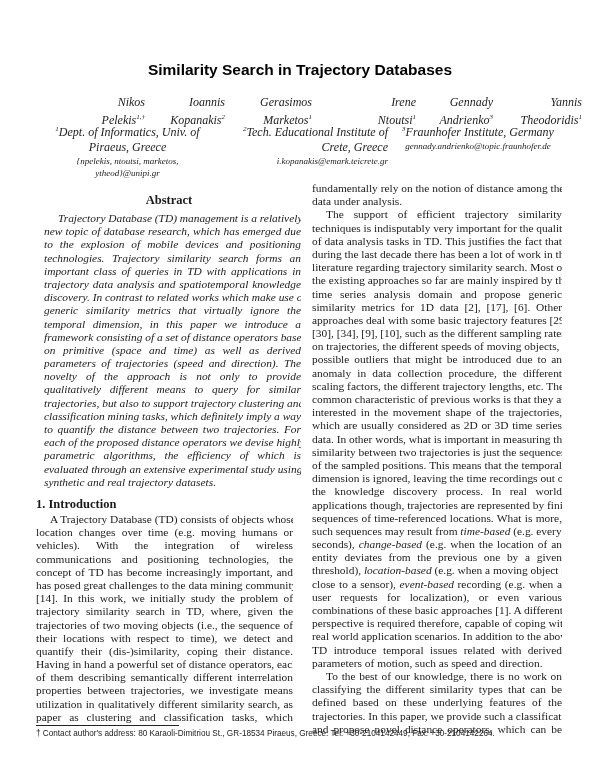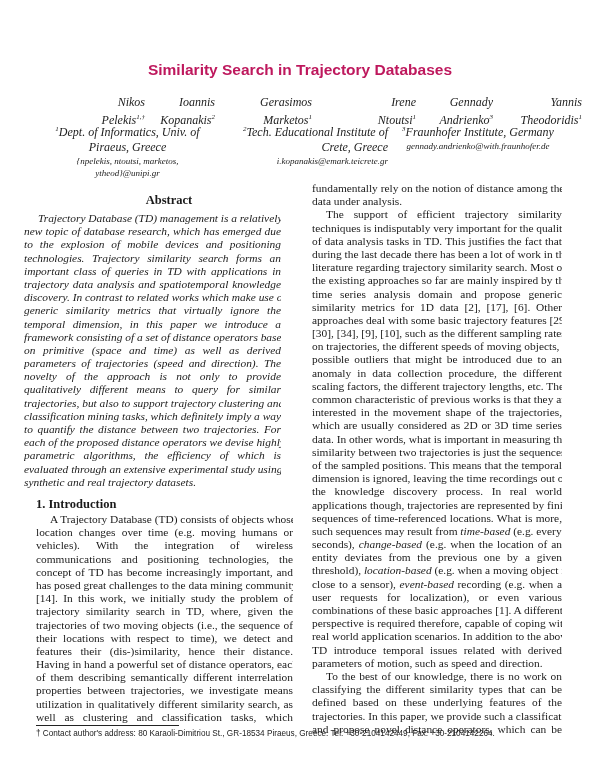--- a/index.html
+++ b/index.html
@@ -1,19 +1,19 @@
 <!DOCTYPE html>
 <html><head>
 <meta charset="utf-8">
 <style>
   html, body { margin: 0; padding: 0; background: #ffffff; }
   body { width: 600px; height: 776px; position: relative; overflow: hidden; color: #1a1a1a; }
   .page { position: absolute; left: 0; top: 0; width: 600px; height: 776px; background: #fff; }
   .title { position: absolute; left: 0; top: 61px; width: 600px; text-align: center;
-    font-family: "Liberation Sans", sans-serif; font-weight: bold; font-size: 15.5px; color: #be185d; }
+    font-family: "Liberation Sans", sans-serif; font-weight: bold; font-size: 15.5px; color: #000000; }
   .author { position: absolute; top: 95px; width: 110px; text-align: right;
     font-family: "Liberation Serif", serif; font-style: italic; font-size: 12px; line-height: 15px; color: #222; }
   .author sup { font-size: 7px; font-style: italic; }
   .affil { position: absolute; top: 122px; text-align: center;
     font-family: "Liberation Serif", serif; font-style: italic; font-size: 12px; line-height: 15px; color: #222; }
   .affil sup { font-size: 7px; }
   .email { font-size: 9px; line-height: 12px; display: block; }
   .col { position: absolute; font-family: "Liberation Serif", serif; font-size: 11.4px; color: #1a1a1a; }
   .line { display: block; height: 13.2px; line-height: 13.2px; white-space: nowrap; text-align: justify; text-align-last: justify; overflow: hidden; }
   .line.last { text-align-last: left; }
@@ -31,21 +31,21 @@
 <body>
 
 <div class="page">
 
   <div class="title">Similarity Search in Trajectory Databases</div>
 
   <div class="author" style="left:35px;">
     <span>Nikos</span><br>
     <span>Pelekis</span><sup>1,†</sup>
   </div>
-  <div class="author" style="left:105px;">
+  <div class="author" style="left:115px;">
     <span>Ioannis</span><br>
     <span>Kopanakis</span><sup>2</sup>
   </div>
   <div class="author" style="left:202px;">
     <span>Gerasimos</span><br>
     <span>Marketos</span><sup>1</sup>
   </div>
   <div class="author" style="left:306px;">
     <span>Irene</span><br>
     <span>Ntoutsi</span><sup>1</sup>
@@ -65,25 +65,25 @@
     <span class="email">{npelekis, ntoutsi, marketos,</span>
     <span class="email">ytheod}@unipi.gr</span>
   </div>
   <div class="affil" style="left:218px; width:170px;text-align:right;">
     <sup>2</sup><span>Tech. Educational Institute of</span><br>
     <span>Crete, Greece</span>
     <span class="email">i.kopanakis@emark.teicrete.gr</span>
   </div>
   <div class="affil" style="left:388px; width:180px;">
     <sup>3</sup><span>Fraunhofer Institute, Germany</span>
-    <span class="email">gennady.andrienko@with.fraunhofer.de</span>
+    <span class="email">gennady.andrienko@topic.fraunhofer.de</span>
   </div>
 
   <div class="h-abstract">Abstract</div>
-  <div class="col abs" id="abs-col" style="left:24px; top:212px; width:257px;">
+  <div class="col abs" id="abs-col" style="left:44px; top:212px; width:257px;">
       <span class="line indent">Trajectory Database (TD) management is a relatively</span>
       <span class="line">new topic of database research, which has emerged due</span>
       <span class="line">to the explosion of mobile devices and positioning</span>
       <span class="line">technologies. Trajectory similarity search forms an</span>
       <span class="line">important class of queries in TD with applications in</span>
       <span class="line">trajectory data analysis and spatiotemporal knowledge</span>
       <span class="line">discovery. In contrast to related works which make use of</span>
       <span class="line">generic similarity metrics that virtually ignore the</span>
       <span class="line">temporal dimension, in this paper we introduce a</span>
       <span class="line">framework consisting of a set of distance operators based</span>
@@ -105,26 +105,26 @@
       <span class="line indent">A Trajectory Database (TD) consists of objects whose</span>
       <span class="line">location changes over time (e.g. moving humans or</span>
       <span class="line">vehicles). With the integration of wireless</span>
       <span class="line">communications and positioning technologies, the</span>
       <span class="line">concept of TD has become increasingly important, and</span>
       <span class="line">has posed great challenges to the data mining community</span>
       <span class="line">[14]. In this work, we initially study the problem of</span>
       <span class="line">trajectory similarity search in TD, where, given the</span>
       <span class="line">trajectories of two moving objects (i.e., the sequence of</span>
       <span class="line">their locations with respect to time), we detect and</span>
-      <span class="line">features their (dis-)similarity, hence their distance.</span>
+      <span class="line">quantify their (dis-)similarity, coping their distance.</span>
       <span class="line">Having in hand a powerful set of distance operators, each</span>
       <span class="line">of them describing semantically different interrelation</span>
       <span class="line">properties between trajectories, we investigate means</span>
       <span class="line">utilization in qualitatively different similarity search, as</span>
-      <span class="line">well as clustering and classification tasks, which</span>
+      <span class="line">paper as clustering and classification tasks, which</span>
     </div>
 
   <div class="col" id="right-col" style="left:312px; top:182px; width:250px;">
       <span class="line">fundamentally rely on the notion of distance among the</span>
       <span class="line last">data under analysis.</span>
       <span class="line indent">The support of efficient trajectory similarity</span>
       <span class="line">techniques is indisputably very important for the quality</span>
       <span class="line">of data analysis tasks in TD. This justifies the fact that</span>
       <span class="line">during the last decade there has been a lot of work in the</span>
       <span class="line">literature regarding trajectory similarity search. Most of</span>

